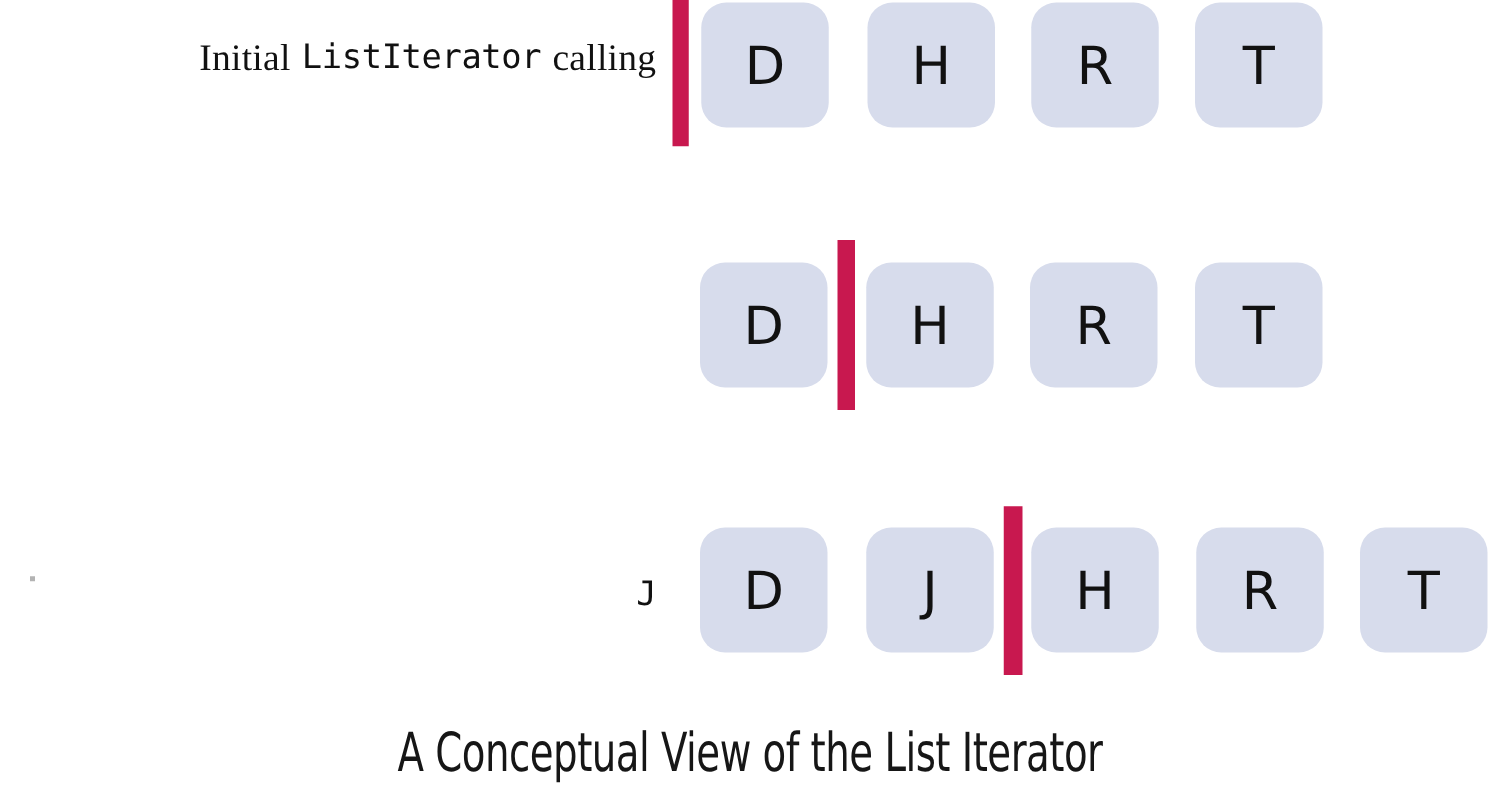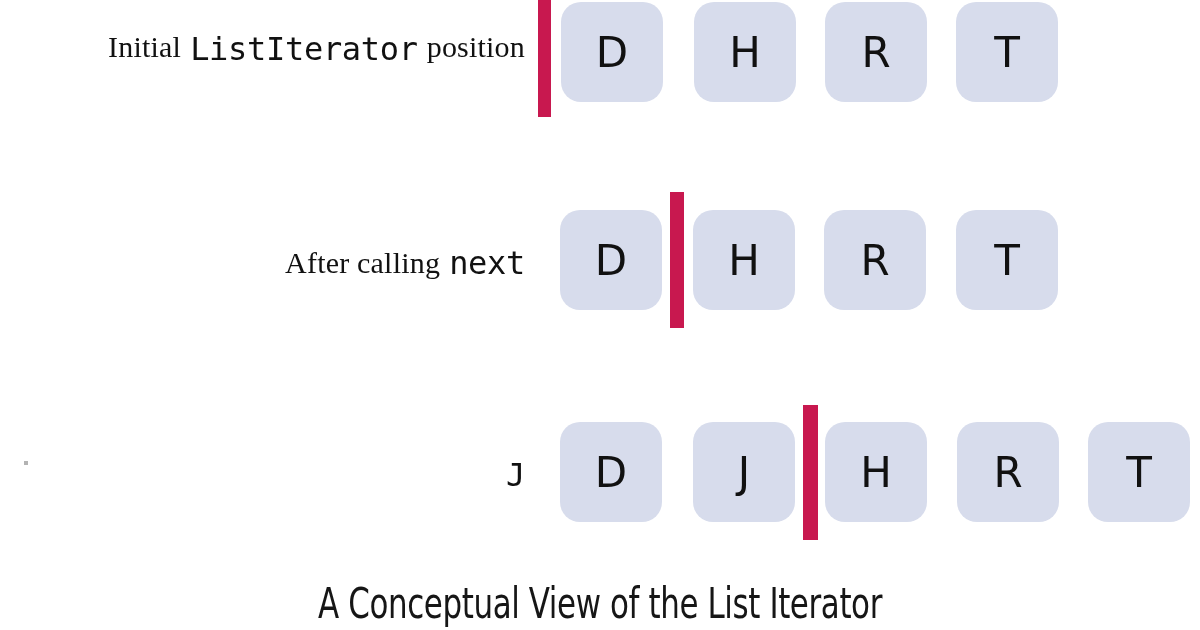--- a/index.html
+++ b/index.html
@@ -45,21 +45,21 @@
     justify-content: flex-end;
     white-space: nowrap;
     font-family: "Liberation Serif", serif;
     font-size: 30px;
     color: #111111;
     letter-spacing: 0.2px;
   }
   #row-0 .row-label { align-items: flex-start; padding-top: 30px; }
   .row-label .mono {
     font-family: "DejaVu Sans Mono", monospace;
-    font-size: 32px;
+    font-size: 27px;
     letter-spacing: -0.3px;
   }
   .row-label .sep { display: inline-block; width: 0.30em; }
 
   
   .cells {
     position: absolute;
     top: 0;
     height: 100%;
   }
@@ -119,39 +119,34 @@
 
 <div class="canvas">
 
   <div class="row" id="row-0">
 
     <div class="row-label">
       <span>Initial</span>
       <span class="sep"></span>
       <span class="mono">ListIterator</span>
       <span class="sep"></span>
-      <span>position</span>
+      <span>calling</span>
     </div>
 
     <div class="cells" style="left:561px; width:500px;">
       <div class="cursor" style="left:-23px; top:-5px; height:122px; width:13px;"></div>
       <div class="box" style="left:0px;   top:2px;">D</div>
       <div class="box" style="left:133px; top:2px;">H</div>
       <div class="box" style="left:264px; top:2px;">R</div>
       <div class="box" style="left:395px; top:2px;">T</div>
     </div>
   </div>
 
   <div class="row" id="row-1">
 
-    <div class="row-label">
-      <span>After calling</span>
-      <span class="sep"></span>
-      <span class="mono">next</span>
-    </div>
 
     <div class="cells" style="left:560px; width:505px;">
       <div class="cursor" style="left:110px; top:2px; height:136px; width:14px;"></div>
       <div class="box" style="left:0px;   top:20px;">D</div>
       <div class="box" style="left:133px; top:20px;">H</div>
       <div class="box" style="left:264px; top:20px;">R</div>
       <div class="box" style="left:396px; top:20px;">T</div>
     </div>
   </div>
 

